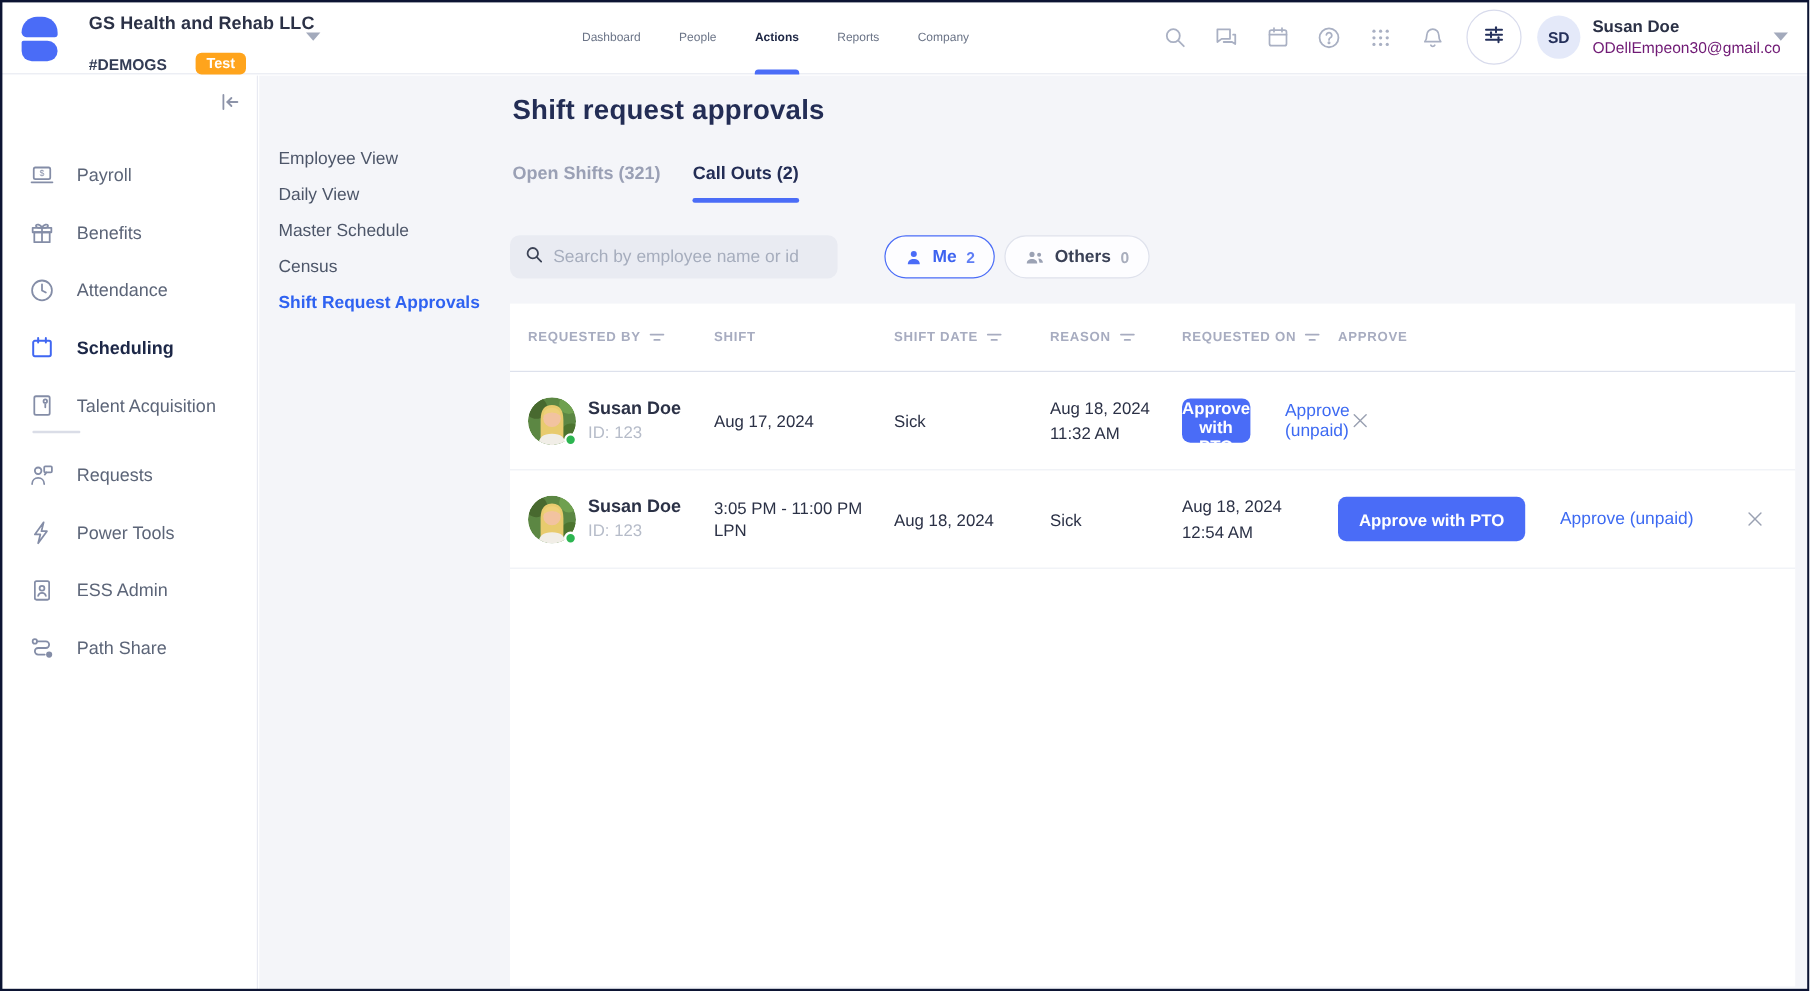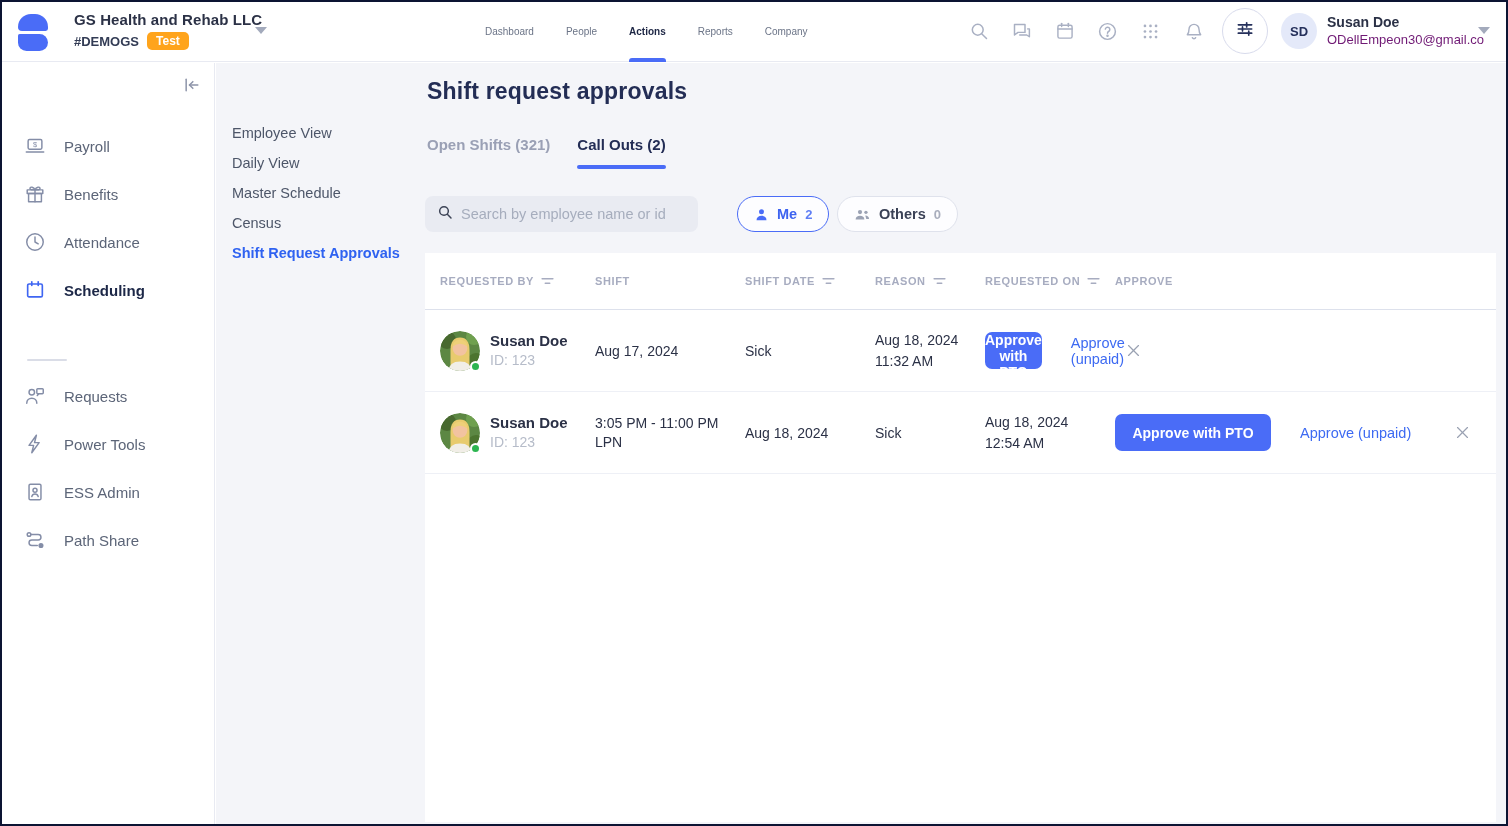--- a/index.html
+++ b/index.html
@@ -7,21 +7,21 @@
   .frame { position:relative; width:1508px; height:826px; overflow:hidden; background:#fff; }
   .window-border { position:absolute; inset:0; border:2px solid #0c1433; pointer-events:none; z-index:90; }
 
   
   .header { position:absolute; top:0; left:0; width:100%; height:62px; background:#fff; border-bottom:1px solid #e8eaf2; z-index:10; }
   .logo { position:absolute; left:18px; top:14px; width:30px; height:37px; }
   .logo .lg-top { width:30px; height:17px; background:#4a6cf7; border-radius:16px 16px 3px 5px; }
   .logo .lg-bot { width:30px; height:17px; margin-top:3px; background:#4a6cf7; border-radius:3px 16px 16px 16px; }
   .company { position:absolute; left:74px; top:11px; }
   .company-name { font-size:15px; font-weight:700; color:#2b3146; letter-spacing:.1px; }
-  .company-line2 { display:flex; align-items:center; gap:8px; margin-top:4px; }
+  .company-line2 { display:flex; align-items:center; gap:24px; margin-top:16px; }
   .company-code { font-size:13px; font-weight:700; color:#333c55; }
   .env-badge { background:#ffa41c; color:#fff; font-size:12px; font-weight:700; padding:2px 9px; border-radius:5px; }
   .company-caret { position:absolute; left:255px; top:27px; color:#a3aabc; }
   .caret { width:0; height:0; border-left:6px solid transparent; border-right:6px solid transparent; border-top:7px solid #a3aabc; }
 
   .topnav { position:absolute; left:485px; top:0; height:62px; display:flex; gap:32px; }
   .topnav-item { position:relative; display:flex; align-items:center; height:62px; font-size:10px; color:#6b7487; cursor:pointer; }
   .topnav-item.active { color:#1d2644; font-weight:700; }
   .topnav-item.active::after { content:""; position:absolute; left:0; right:0; bottom:0; height:4px; background:#4a6cf7; border-radius:3px 3px 0 0; }
 
@@ -245,20 +245,30 @@
       </li>
       <li class="side-item active">
         <span class="s-ico">
           <svg width="22" height="22" viewBox="0 0 24 24" fill="none" stroke="currentColor" stroke-width="1.8">
               <rect x="4" y="5.5" width="16" height="14" rx="1.5"></rect>
               <line x1="8.5" y1="3" x2="8.5" y2="7"></line>
               <line x1="15.5" y1="3" x2="15.5" y2="7"></line>
             </svg>
         </span>
         <span>Scheduling</span>
+      </li>
+      <li class="side-item">
+        <span class="s-ico">
+          <svg width="22" height="22" viewBox="0 0 24 24" fill="none" stroke="currentColor" stroke-width="1.6">
+              <rect x="5" y="3.5" width="14" height="17" rx="1.5"></rect>
+              <circle cx="15" cy="8" r="1.6"></circle>
+              <line x1="15" y1="11" x2="15" y2="13.5"></line>
+            </svg>
+        </span>
+        <span>Talent Acquisition</span>
       </li>
     </ul>
 
     <div class="side-divider"></div>
 
     <ul class="side-list two">
       <li class="side-item">
         <span class="s-ico">
           <svg width="22" height="22" viewBox="0 0 24 24" fill="none" stroke="currentColor" stroke-width="1.6">
               <circle cx="8.5" cy="8" r="3"></circle>

